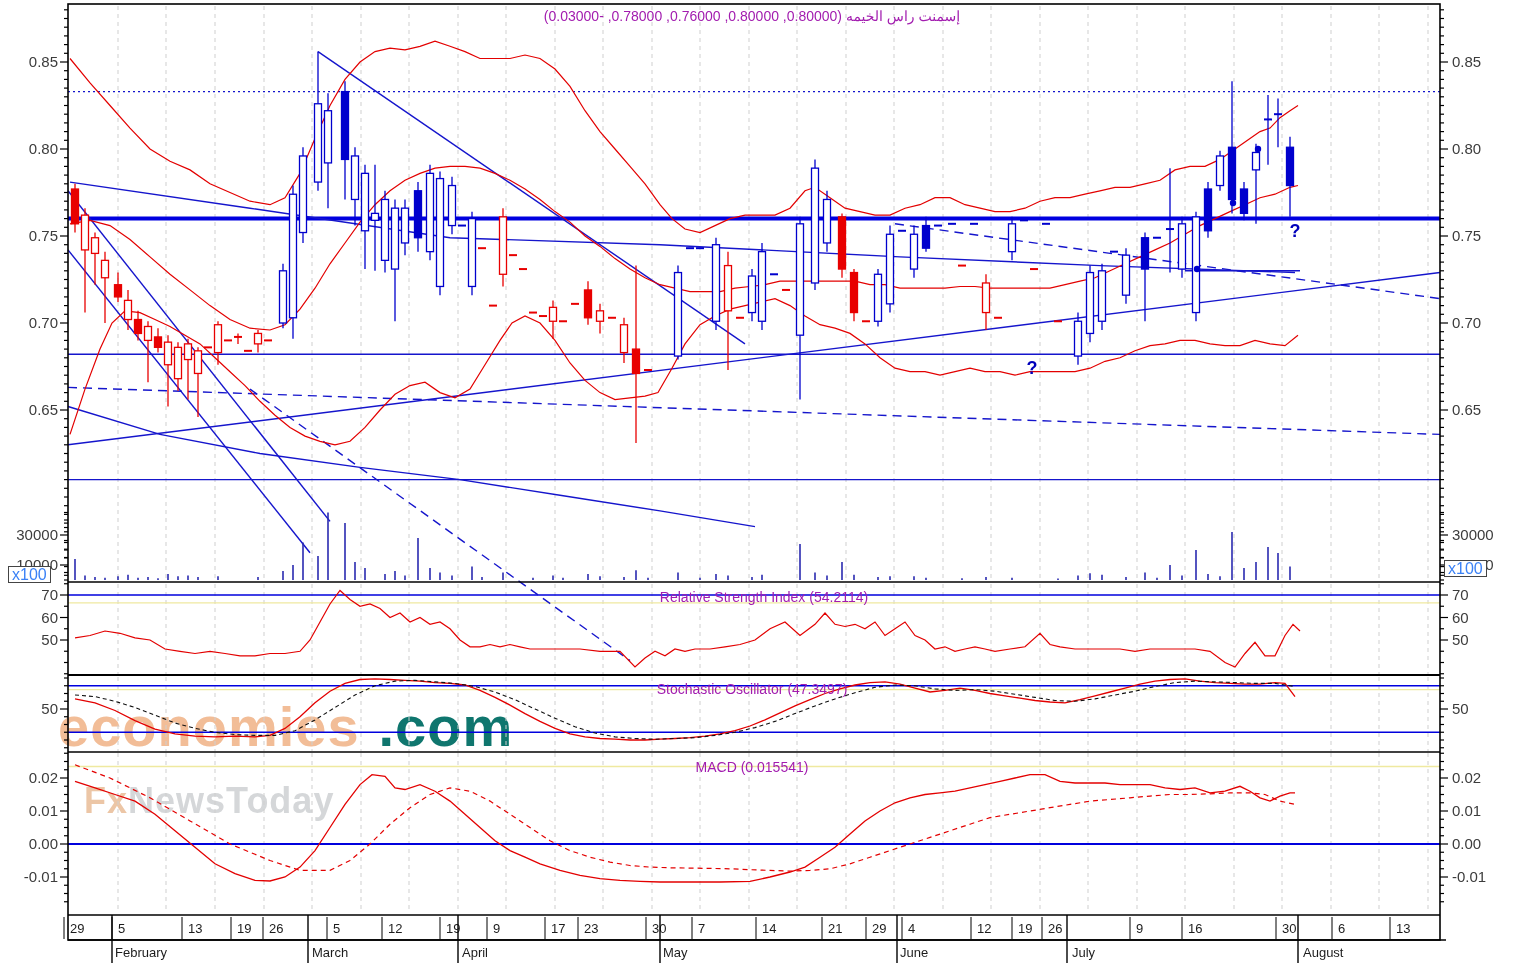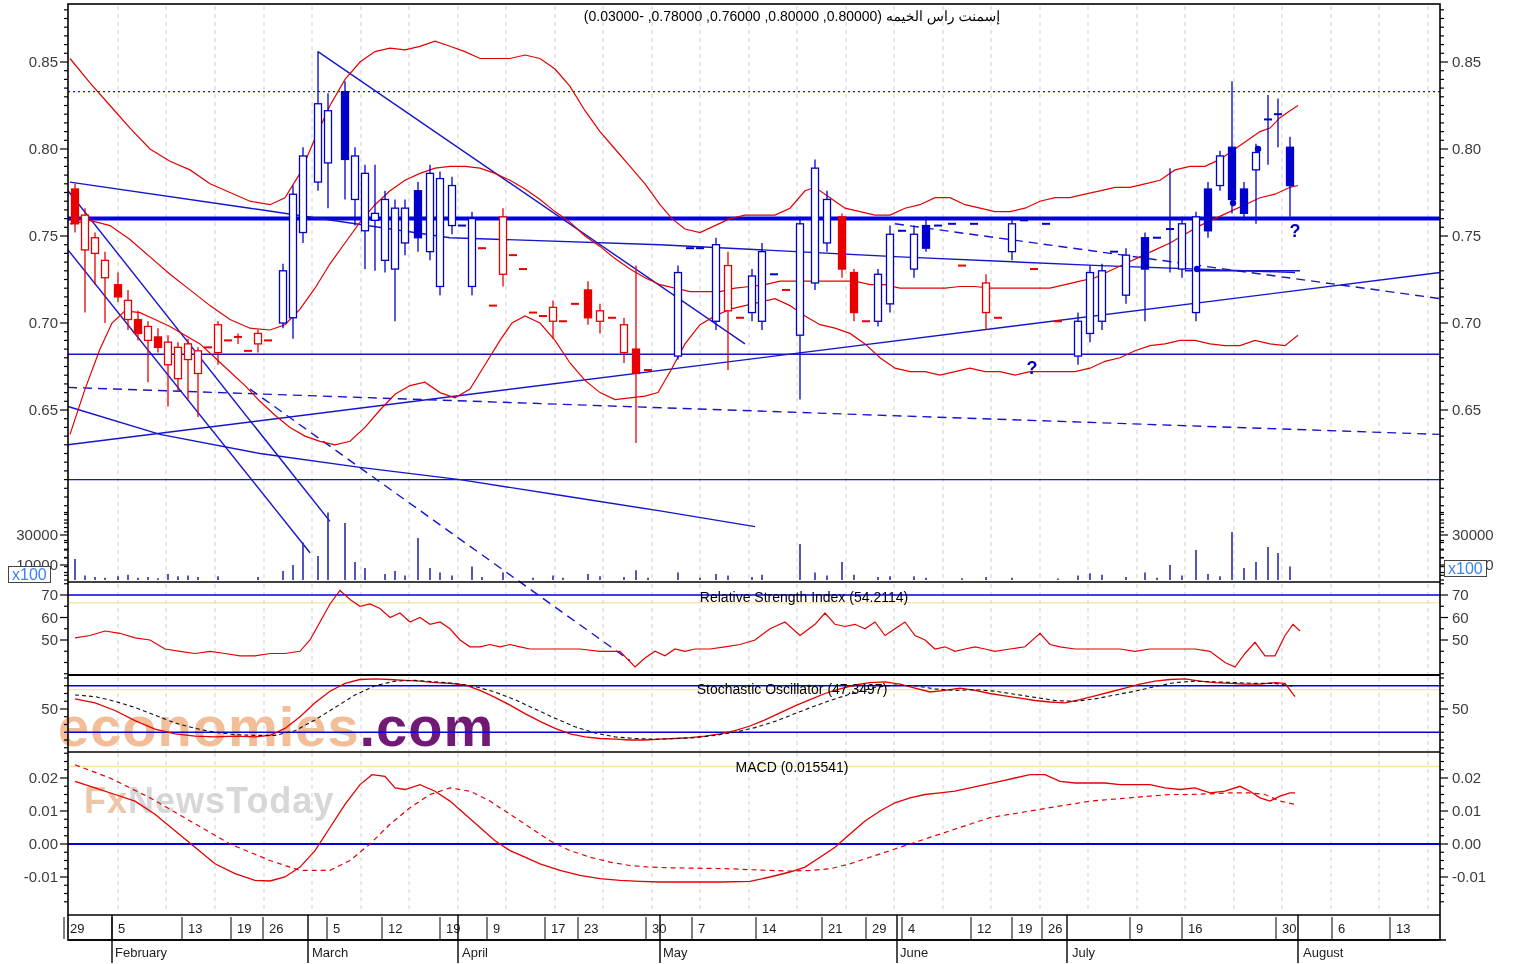--- a/index.html
+++ b/index.html
@@ -2,25 +2,25 @@
 <html><head>
 <meta charset="utf-8">
 <style>
   html,body{margin:0;padding:0;background:#fff;}
   #root{position:relative;width:1515px;height:964px;background:#ffffff;overflow:hidden;
         font-family:"Liberation Sans",sans-serif;}
   #plot{position:absolute;left:0;top:0;z-index:2;}
   .wm{position:absolute;z-index:1;font-weight:bold;letter-spacing:1px;}
   #wm1{left:58px;top:694px;font-size:56px;}
   #wm1 .peach{color:#f2bd97;}
-  #wm1 .gray{color:#701a75;}
+  #wm1 .gray{color:#0f766e;margin-left:19px;}
   #wm2{left:84px;top:780px;font-size:36px;color:#d5d7d9;}
   #wm2 .fx{color:#ecc6a6;}
   .ptitle{position:absolute;left:68px;width:1368px;text-align:center;z-index:3;
-          color:#000000;font-size:14px;padding-left:40px;}
+          color:#a21caf;font-size:14px;}
   #main-title{top:8px;}
   #rsi-title{top:589px;margin-left:12px;}
   #stoch-title{top:681px;}
   #macd-title{top:759px;}
   .x100{position:absolute;z-index:4;background:#fff;border:1px solid #444;
         font-size:16px;color:#3b82f6;padding:0 3px;line-height:15px;}
   #x100-left{left:8px;top:566px;}
   #x100-right{left:1444px;top:560px;}
 </style>
 </head>

